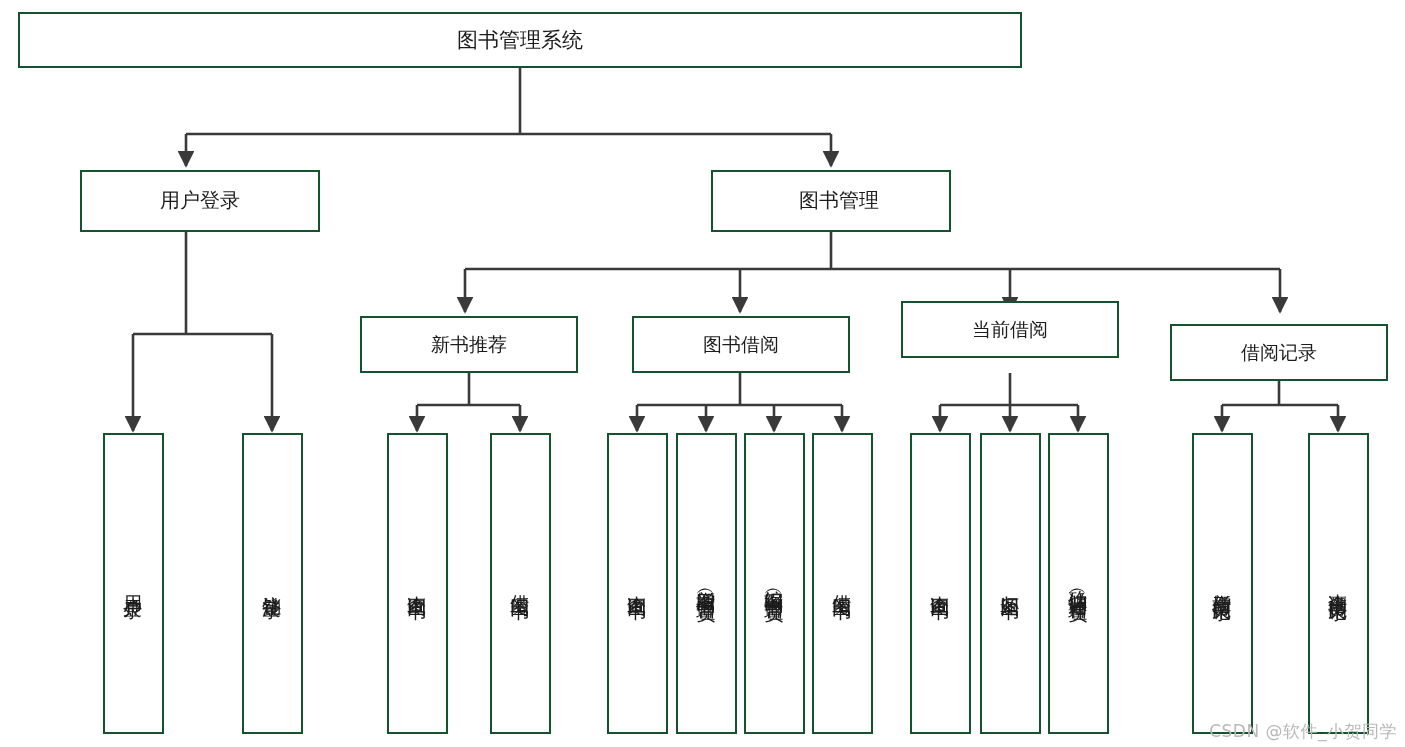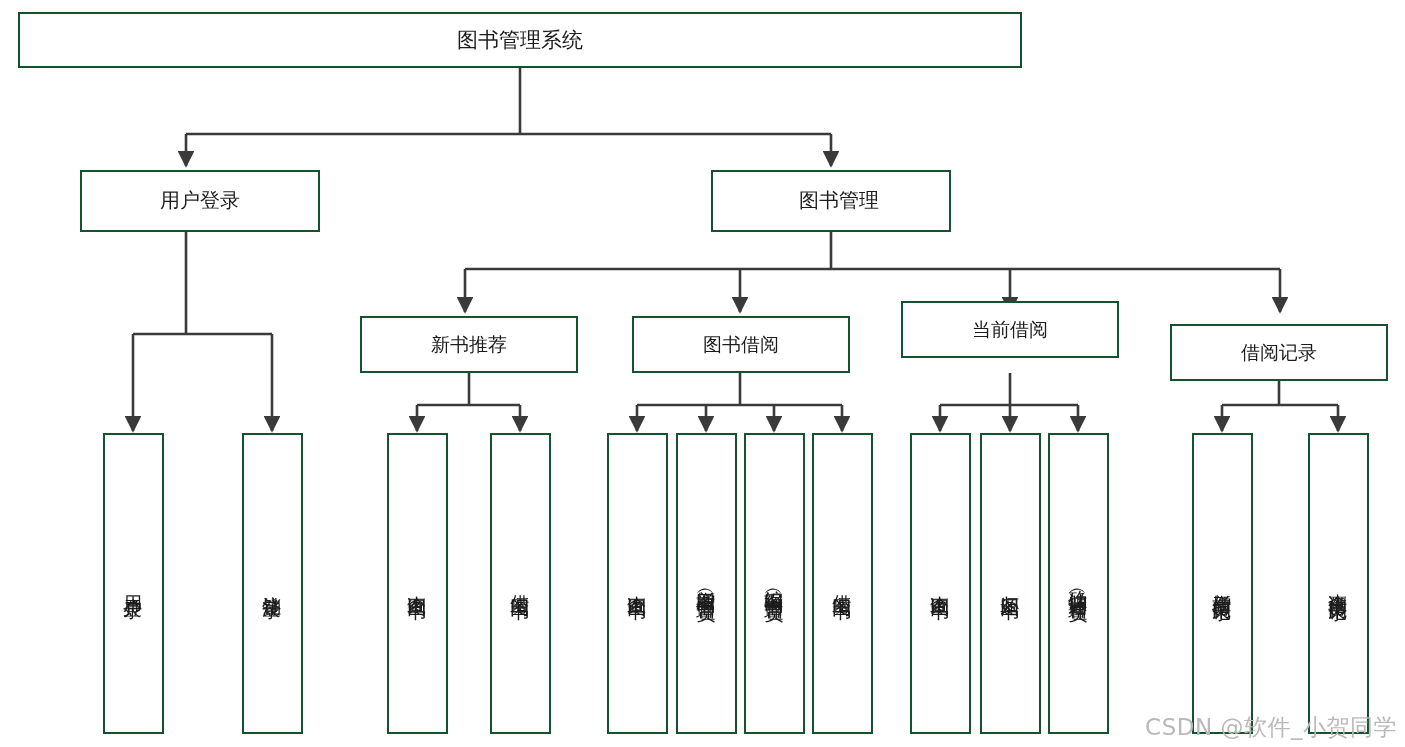--- a/index.html
+++ b/index.html
@@ -58,21 +58,21 @@
     writing-mode:vertical-rl;
     text-orientation:upright;
     letter-spacing:2px;
     display:block;
   }
   
   #watermark{
     position:absolute;
     right:8px;
     bottom:4px;
-    font-size:23px;
+    font-size:17px;
     color:#b9b9b9;
     letter-spacing:0.5px;
     white-space:nowrap;
     user-select:none;
   }
 </style>
 </head>
 <body>
 
 <div id="canvas">

